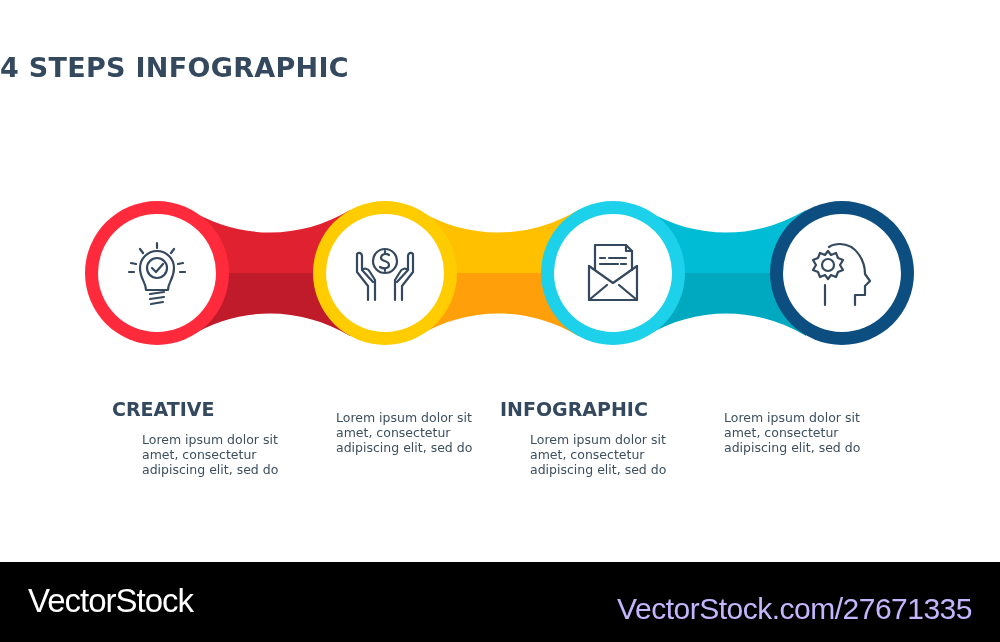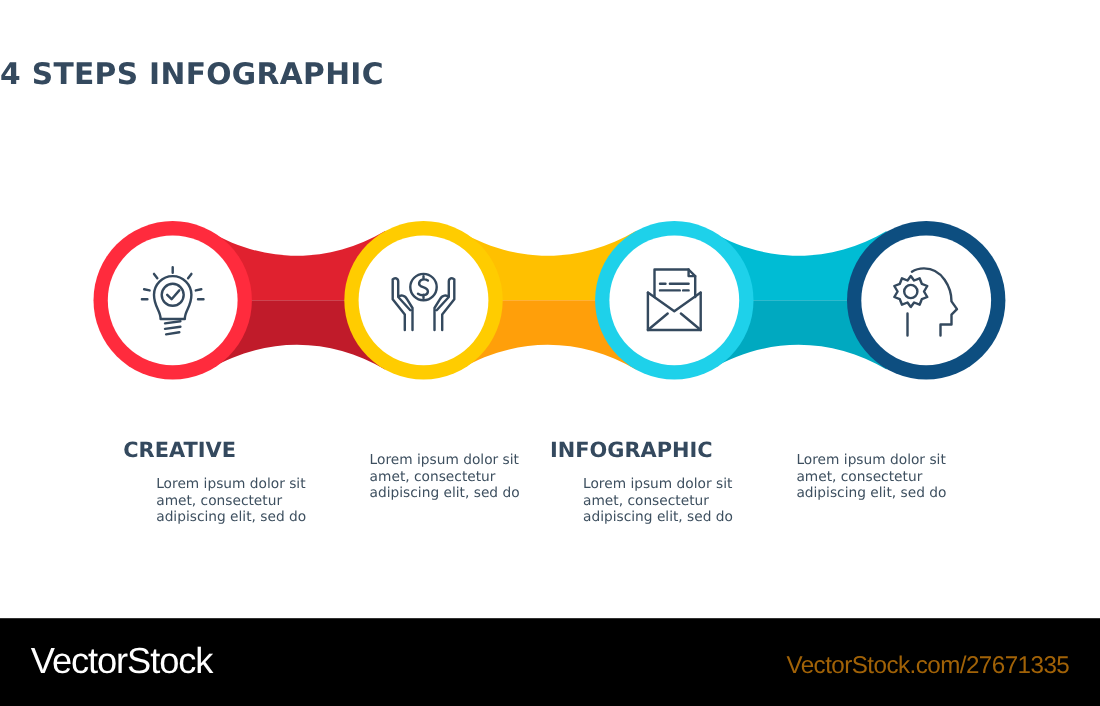--- a/index.html
+++ b/index.html
@@ -4,21 +4,21 @@
 <style>
   html,body{margin:0;padding:0;}
   body{width:1000px;height:642px;position:relative;background:#ffffff;overflow:hidden;font-family:"DejaVu Sans","Liberation Sans",sans-serif;}
   .title{position:absolute;top:52px;left:0;width:840px;text-align:left;font-size:27px;font-weight:bold;color:#34495e;letter-spacing:0.3px;}
   svg.diagram{position:absolute;left:0;top:0;}
   .step{position:absolute;top:398px;width:180px;}
   .step h3{margin:0 0 8px 0;font-size:19px;font-weight:bold;color:#34495e;text-align:left;}
   .step p{margin:12px;font-size:12.5px;line-height:15px;color:#3d4f5f;text-align:left;padding-left:18px;}
   .footer{position:absolute;left:0;top:562px;width:1000px;height:80px;background:#000;}
   .brand{position:absolute;left:28px;top:20px;color:#fff;font-family:"Liberation Sans",sans-serif;font-size:33px;letter-spacing:-1px;}
-  .ref{position:absolute;right:28px;top:30px;color:#a16207;font-family:"Liberation Sans",sans-serif;font-size:22px;letter-spacing:-0.5px;}
+  .ref{position:absolute;right:28px;top:30px;color:#c4b5fd;font-family:"Liberation Sans",sans-serif;font-size:30px;letter-spacing:-0.5px;}
 </style>
 </head>
 <body>
 
 <div class="title">4 STEPS INFOGRAPHIC</div>
 
 <svg class="diagram" width="1000" height="560" viewBox="0 0 1000 560">
 
   <g>
     <path d="M190,210 C240,240 300,240 350,210 L350,273 L190,273 Z" fill="#e0212f"></path>

